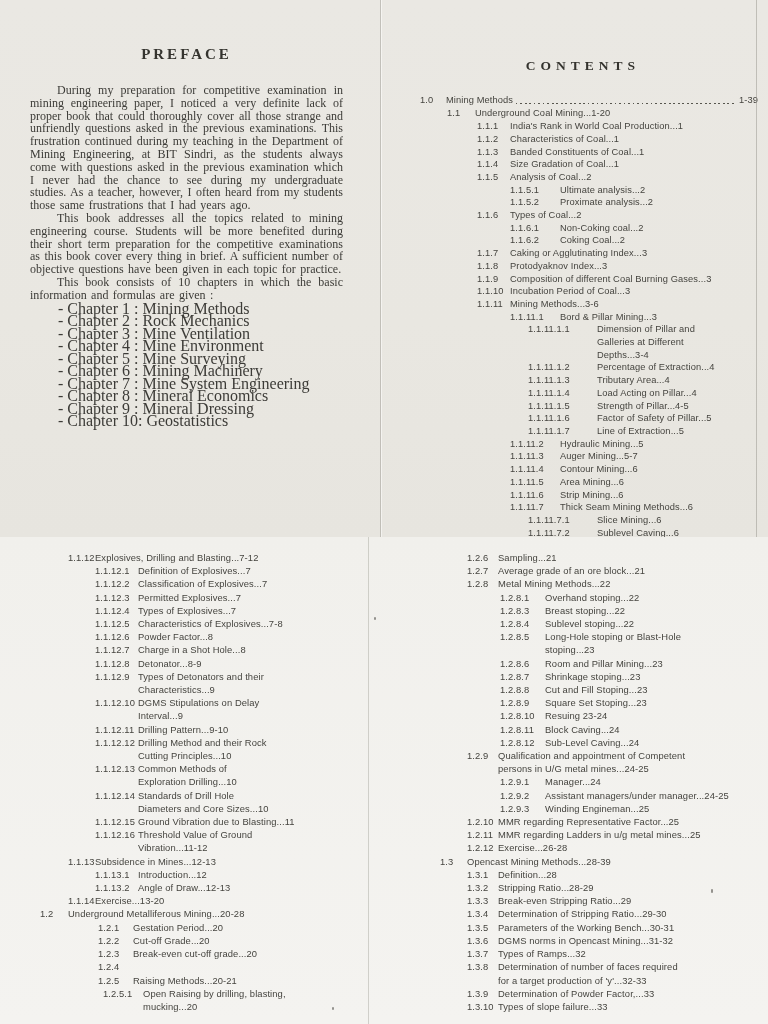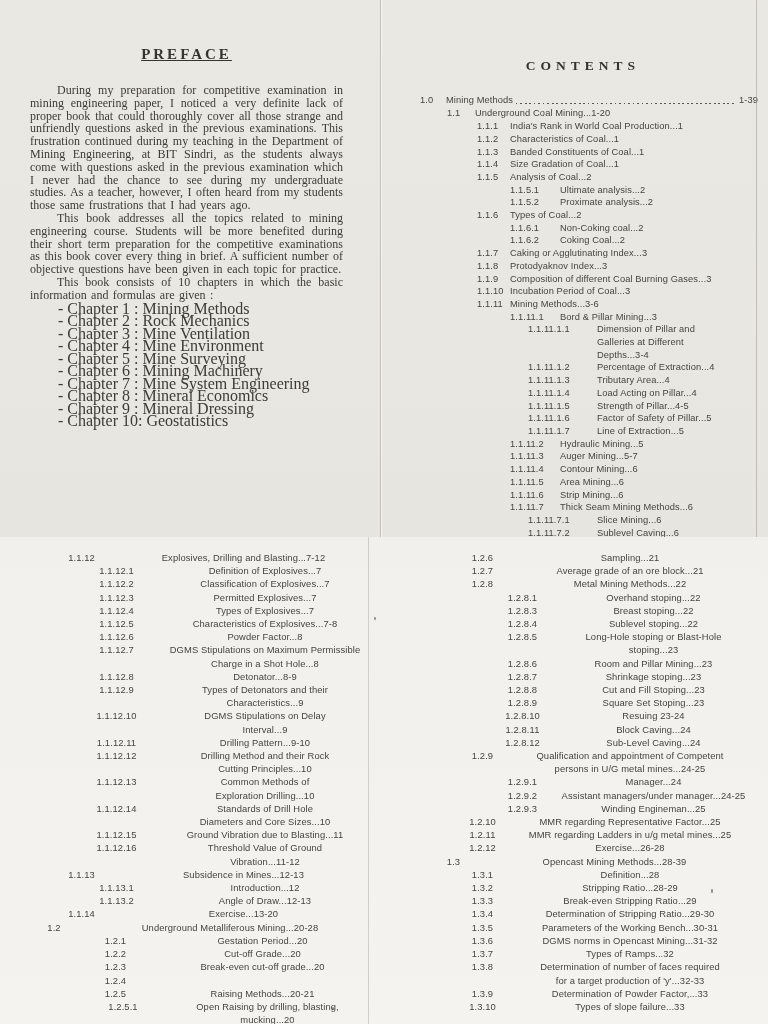--- a/index.html
+++ b/index.html
@@ -3,27 +3,27 @@
 <meta charset="utf-8">
 <style>
   html,body{margin:0;padding:0;}
   body{
     width:768px;height:1024px;overflow:hidden;position:relative;
     background:#f7f6f4;
     font-family:"Liberation Sans",sans-serif;
   }
   .spread{position:absolute;left:0;width:768px;overflow:hidden;}
   #spread-top{top:0;height:537px;background:linear-gradient(180deg,#eae8e3 0%,#e9e7e1 60%,#e7e5df 100%);}
-  #spread-bottom{top:537px;height:487px;background:linear-gradient(180deg,#f1f0ec 0%,#f4f3f0 100%);text-align:center;}
+  #spread-bottom{top:537px;height:487px;background:linear-gradient(180deg,#f1f0ec 0%,#f4f3f0 100%);}
   .vline{position:absolute;top:0;bottom:0;width:1px;}
   .speck{position:absolute;background:rgba(70,68,62,.55);border-radius:1px;}
 
   
   #preface{position:absolute;left:30px;top:46px;width:313px;color:#3c3b37;font-family:"Liberation Serif",serif;}
-  #preface .ptitle{text-align:center;font-size:15px;font-weight:600;letter-spacing:3px;color:#35342f;margin-bottom:21px;text-decoration:underline;}
+  #preface .ptitle{text-align:center;font-size:15px;font-weight:600;letter-spacing:3px;color:#35342f;margin-bottom:21px;}
   #preface p{margin:0;font-size:12px;line-height:12.8px;text-align:justify;text-indent:27px;word-spacing:1.4px;}
   #preface .chapters{padding-left:28px;font-size:16px;line-height:12.5px;margin-top:1px;}
 
   
   .toc{position:absolute;color:#45443f;letter-spacing:.1px;}
   #toc1{left:408px;top:36px;width:350px;font-size:9.3px;line-height:12.7px;}
   #toc1 .ctitle{font-family:"Liberation Serif",serif;font-size:13.5px;font-weight:600;letter-spacing:5px;text-align:center;color:#34332e;margin-bottom:21px;margin-top:24px;}
   #toc2{left:40px;top:14px;width:352px;font-size:9.4px;line-height:13.2px;}
   #toc3{left:440px;top:14px;width:322px;font-size:9.4px;line-height:13.2px;}
 
@@ -340,21 +340,20 @@
         </div>
         <div class="row lv3">
           <span class="num">1.1.12.6</span>
           <span class="txt">
             <div>Powder Factor...8</div>
           </span>
         </div>
         <div class="row lv3">
           <span class="num">1.1.12.7</span>
           <span class="txt">
-            <div>DGMS Stipulations on Maximum Permissible</div>
             <div>Charge in a Shot Hole...8</div>
           </span>
         </div>
         <div class="row lv3">
           <span class="num">1.1.12.8</span>
           <span class="txt">
             <div>Detonator...8-9</div>
           </span>
         </div>
         <div class="row lv3">

